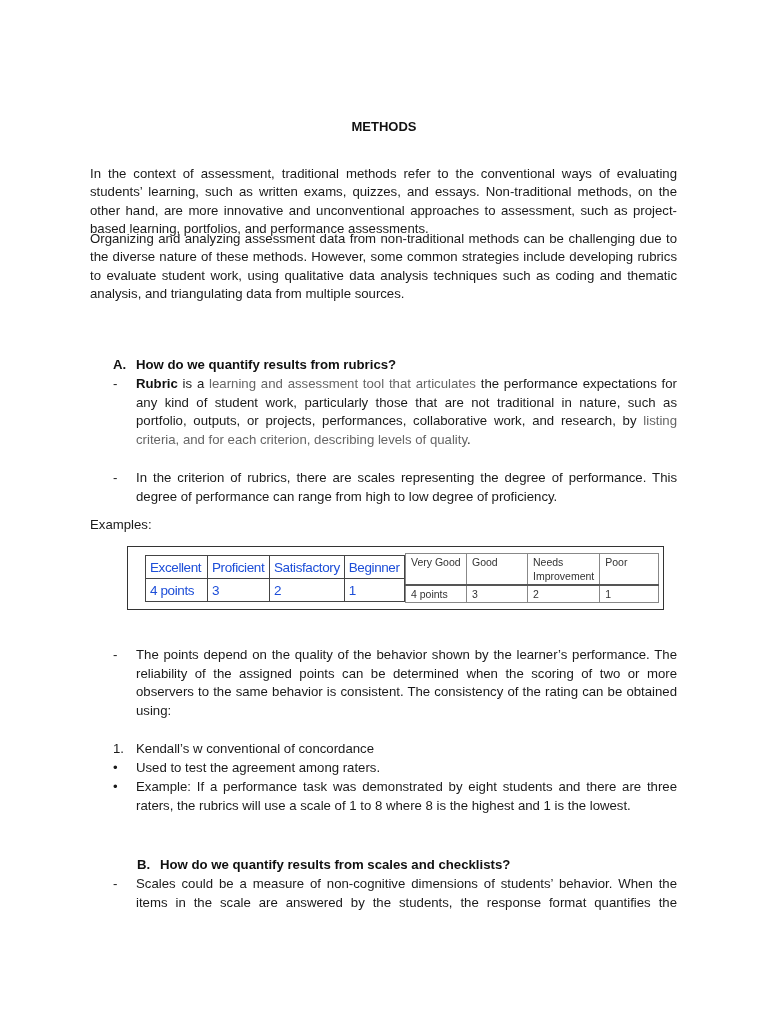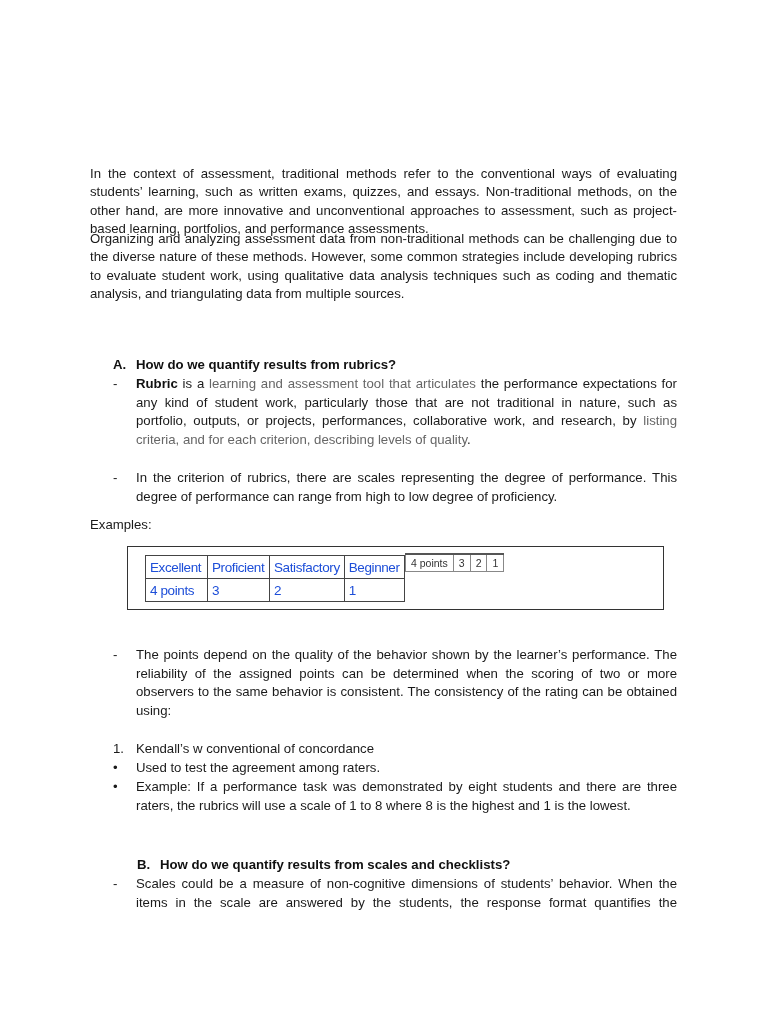--- a/index.html
+++ b/index.html
@@ -121,20 +121,21 @@
     table.rubric-b tr.data td {
       border-top: 2px solid #555;
       height: 13px;
     }
   </style>
 </head>
 <body>
 
 <div class="page">
 
+  <div class="title" style="top:119px;">METHODS</div>
 
   <div class="para" style="top:165px;">In the context of assessment, traditional methods refer to the conventional ways of evaluating students’ learning, such as written exams, quizzes, and essays. Non-traditional methods, on the other hand, are more innovative and unconventional approaches to assessment, such as project-based learning, portfolios, and performance assessments.</div>
   <div class="para" style="top:230px;">Organizing and analyzing assessment data from non-traditional methods can be challenging due to the diverse nature of these methods. However, some common strategies include developing rubrics to evaluate student work, using qualitative data analysis techniques such as coding and thematic analysis, and triangulating data from multiple sources.</div>
 
   <div class="heading" style="top:357px;">
     <span class="marker">A.</span><span>How do we quantify results from rubrics?</span>
   </div>
 
   <div class="item" style="top:375px;">
     <span class="marker">-</span>
@@ -162,20 +163,26 @@
       <td>4 points</td>
       <td>3</td>
       <td>2</td>
       <td>1</td>
     </tr>
   </tbody>
     </table>
 
   <table class="rubric-b">
     <tbody>
+        <tr>
+      <td style="width:50px; height:28px;">Very Good</td>
+      <td style="width:50px;">Good</td>
+      <td style="width:55px;">Needs Improvement</td>
+      <td style="width:48px;">Poor</td>
+    </tr>
     <tr class="data">
       <td>4 points</td>
       <td>3</td>
       <td>2</td>
       <td>1</td>
     </tr>
   </tbody>
     </table>
 
   <div class="item" style="top:646px;">

